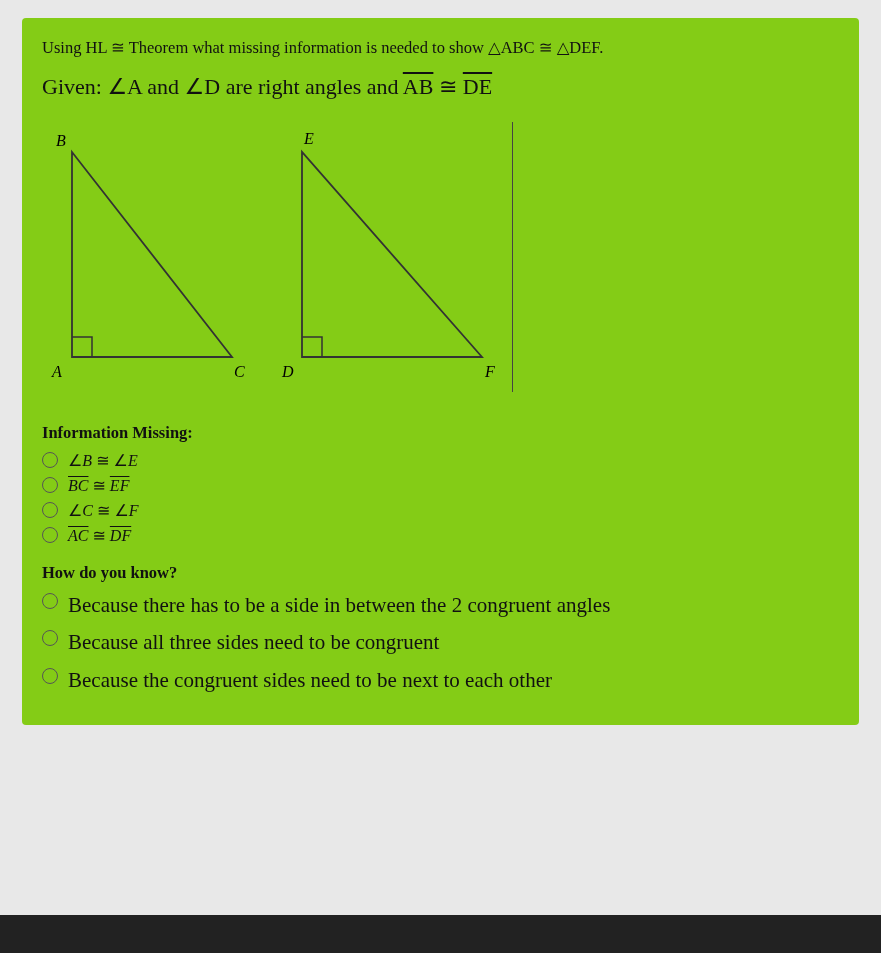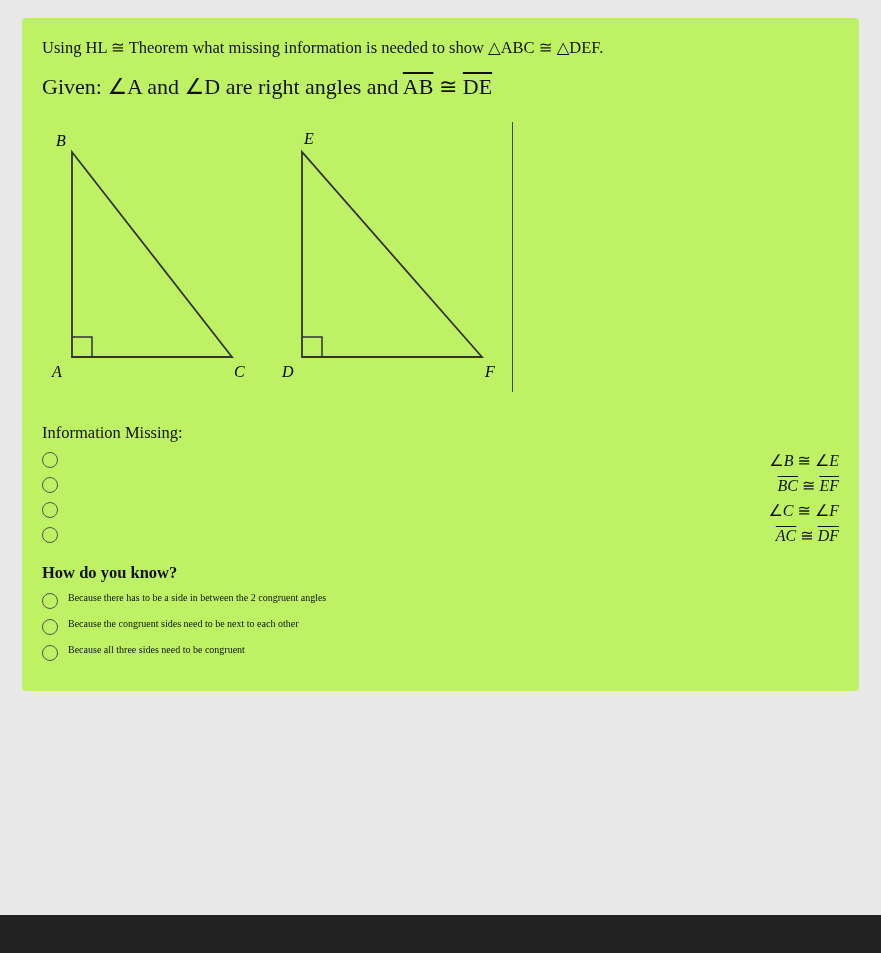--- a/index.html
+++ b/index.html
@@ -8,21 +8,21 @@
       background: #e8e8e8;
       font-family: 'Times New Roman', Times, serif;
       font-size: 17px;
       color: #111;
       padding: 18px 22px;
       width: 881px;
       min-height: 953px;
     }
 
     .question-block {
-      background: #bef264;
+      background: #84cc16;
       border-radius: 4px;
       padding: 18px 20px 22px 20px;
       max-width: 860px;
     }
 
     .problem-statement {
       font-size: 16.5px;
       margin-bottom: 8px;
       line-height: 1.5;
     }
@@ -55,36 +55,35 @@
       width: 1px;
       background: #444;
       height: 270px;
       margin-left: 10px;
       align-self: flex-start;
     }
 
     
     .section-label {
       font-size: 16.5px;
-      font-weight: 400;
+      font-weight: 700;
       margin-bottom: 8px;
     }
 
     .options-list {
       list-style: none;
       margin-bottom: 18px;
     }
 
     .options-list li {
       display: flex;
       align-items: center;
       gap: 10px;
       margin-bottom: 6px;
       font-size: 16px;
-      justify-content: space-between;
     }
 
     .radio-circle {
       width: 16px;
       height: 16px;
       border: 1.5px solid #555;
       border-radius: 50%;
       display: inline-block;
       flex-shrink: 0;
       background: transparent;
@@ -98,21 +97,21 @@
 
     .how-options-list {
       list-style: none;
     }
 
     .how-options-list li {
       display: flex;
       align-items: flex-start;
       gap: 10px;
       margin-bottom: 8px;
-      font-size: 10px;
+      font-size: 21px;
       line-height: 1.4;
     }
 
     .how-options-list .radio-circle {
       margin-top: 2px;
     }
 
     
     .bottom-bar {
       position: fixed;
@@ -201,23 +200,23 @@
 
   <div class="how-know-label">How do you know?</div>
 
   <ul class="how-options-list">
     <li>
       <span class="radio-circle"></span>
       <span>Because there has to be a side in between the 2 congruent angles</span>
     </li>
     <li>
       <span class="radio-circle"></span>
+      <span>Because all three sides need to be congruent</span>
+    </li>
+    <li>
+      <span class="radio-circle"></span>
       <span>Because the congruent sides need to be next to each other</span>
     </li>
-    <li>
-      <span class="radio-circle"></span>
-      <span>Because all three sides need to be congruent</span>
-    </li>
   </ul>
 
 </div>
 
 <div class="bottom-bar"></div>
 
 </body></html>

